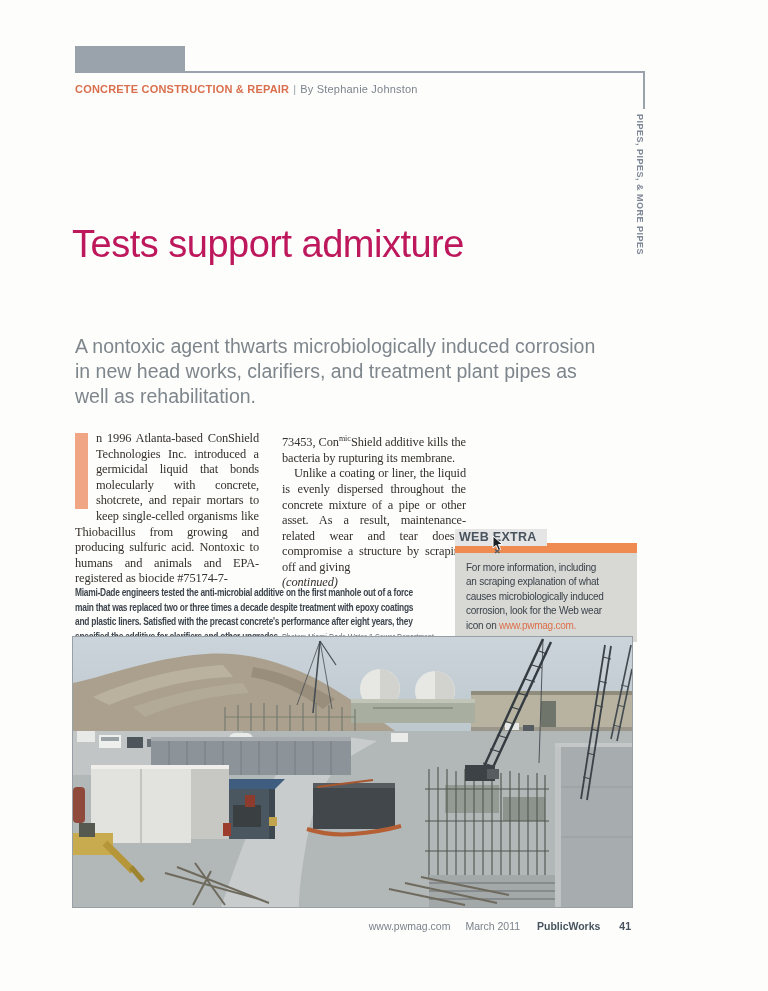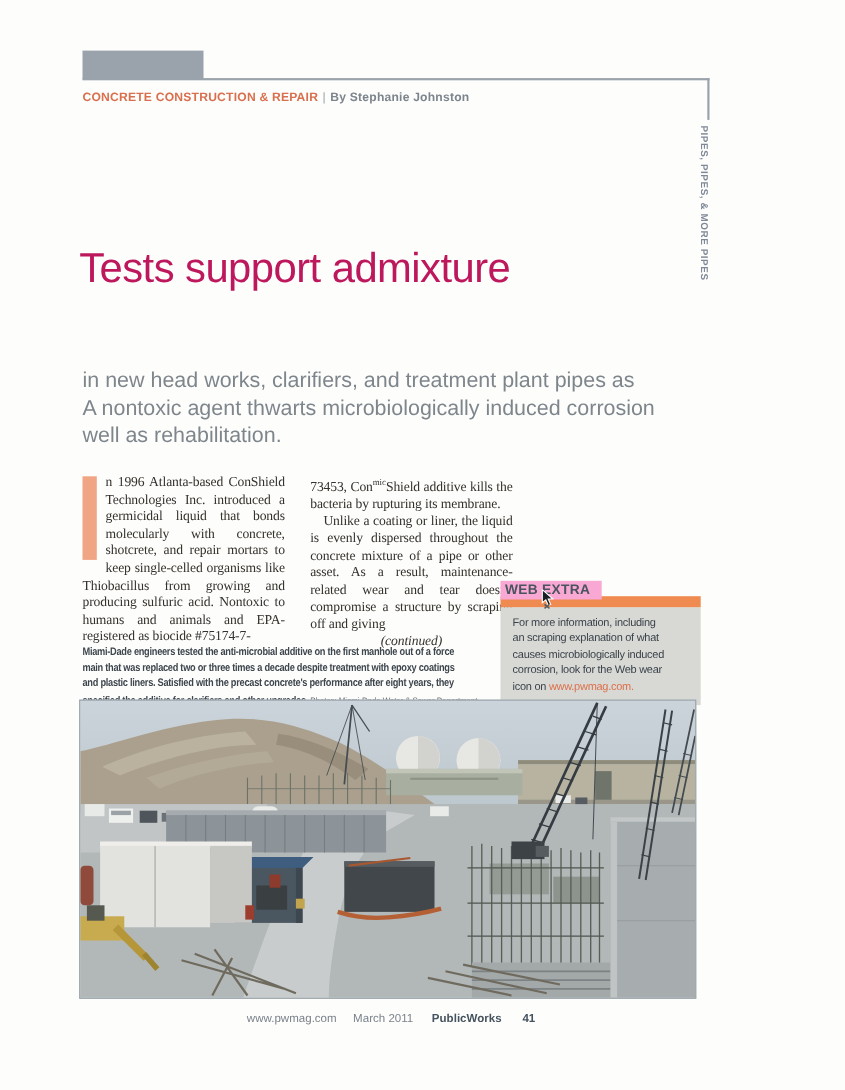--- a/index.html
+++ b/index.html
@@ -6,21 +6,21 @@
   .page{position:relative;width:768px;height:991px;background:#fdfdfc;overflow:hidden;
         font-family:"Liberation Sans",sans-serif;}
 
   
   .hdr-block{position:absolute;left:75px;top:46px;width:110px;height:26px;background:#9aa3ab;}
   .hdr-rule-h{position:absolute;left:75px;top:71px;width:570px;height:2px;background:#9aa3ab;}
   .hdr-rule-v{position:absolute;left:643px;top:71px;width:2px;height:38px;background:#9aa3ab;}
   .kicker{position:absolute;left:75px;top:83px;font-size:11px;font-weight:bold;
           letter-spacing:.2px;color:#d96f4d;white-space:nowrap;}
   .kicker .sep{color:#9aa3ab;font-weight:normal;margin:0 4px;}
-  .kicker .byline{color:#7c848c;font-weight:bold;}
+  .kicker .byline{color:#7c848c;font-weight:normal;}
 
   
   .side-label{position:absolute;left:635px;top:114px;writing-mode:vertical-rl;
               font-size:9px;font-weight:bold;letter-spacing:.5px;color:#7f8896;white-space:nowrap;}
 
   
   .title{position:absolute;left:72px;top:223px;font-size:38px;line-height:43px;
          color:#be185d;letter-spacing:-0.5px;}
   .title span{display:block;white-space:nowrap;}
   .deck{position:absolute;left:75px;top:334px;font-size:19.5px;line-height:25px;color:#7e868c;}
@@ -30,25 +30,25 @@
   .article{position:absolute;left:75px;top:431px;width:380px;}
   .col{position:absolute;top:0;font-family:"Liberation Serif",serif;font-size:12.4px;
        line-height:15.6px;letter-spacing:-0.12px;color:#35312b;text-align:justify;}
   .col p{margin:0;}
   .col1{left:0;width:184px;}
   .col2{left:207px;width:184px;}
   .dropbar{float:left;width:13px;height:76px;background:#f0a584;margin:2px 8px 0 0;}
   .ital{}
   .supsc{vertical-align:super;font-size:8px;letter-spacing:0;}
   .p-indent{text-indent:12px;}
-  .continued{display:block;text-align:center;font-style:italic;}
+  .continued{display:block;text-align:left;font-style:italic;}
 
   
   .webextra{position:absolute;left:455px;top:527px;width:182px;}
-  .we-label{position:relative;display:inline-block;background:#f9a8d4;z-index:2;
+  .we-label{position:relative;display:inline-block;background:#e5e5e5;z-index:2;
             padding:1px 10px 2px 4px;font-size:12.5px;font-weight:bold;color:#49545e;
             letter-spacing:.3px;}
   .we-bar{position:relative;height:10px;background:#ef8a50;margin-top:-3px;z-index:1;}
   .we-body{background:#d8d9d5;padding:8px 8px 9px 11px;font-size:10px;font-weight:normal;
            line-height:14.4px;letter-spacing:-0.25px;color:#3a424a;}
   .we-body span{display:block;white-space:nowrap;}
   .we-body .inlinepart{display:inline;text-align:center;}
   .we-link{color:#dd6f4a;}
   .cursor-wrap{position:absolute;left:36px;top:9px;z-index:3;}
 
@@ -58,22 +58,22 @@
            line-height:14.7px;color:#3e464d;}
   .caption span.capline{display:block;white-space:nowrap;}
   .credit{font-weight:normal;font-size:8.6px;letter-spacing:-0.1px;color:#697078;}
 
   
   .photo{position:absolute;left:72px;top:636px;width:559px;height:270px;
          border:1px solid #98a0a5;background:#c6d0d6;}
   .photo svg{display:block;}
 
   
-  .footer{position:absolute;left:0;top:920px;width:631px;text-align:center;
-          font-size:10.5px;color:#7b838b;white-space:nowrap;margin-left:40px;}
+  .footer{position:absolute;left:0;top:920px;width:631px;text-align:right;
+          font-size:10.5px;color:#7b838b;white-space:nowrap;}
   .footer .f-issue{margin-left:12px;}
   .footer .brand{margin-left:14px;font-weight:bold;color:#46535e;}
   .footer .pageno{margin-left:16px;font-weight:bold;color:#46535e;}
 </style>
 </head>
 <body>
 
 <div class="page">
 
   <div class="hdr-block"></div>
@@ -81,22 +81,22 @@
   <div class="hdr-rule-v"></div>
   <div class="kicker"><span>CONCRETE CONSTRUCTION &amp; REPAIR</span><span class="sep">|</span><span class="byline">By Stephanie Johnston</span></div>
 
   <div class="side-label">PIPES, PIPES, &amp; MORE PIPES</div>
 
   <div class="title">
     <span>Tests support admixture</span>
   </div>
 
   <div class="deck">
+    <span>A nontoxic agent thwarts microbiologically induced corrosion</span>
     <span>in new head works, clarifiers, and treatment plant pipes as</span>
-    <span>A nontoxic agent thwarts microbiologically induced corrosion</span>
     <span>well as rehabilitation.</span>
   </div>
 
   <div class="article">
     <div class="col col1">
       <p><span class="dropbar"></span><span>n 1996 Atlanta-based ConShield Technologies Inc. introduced a germicidal liquid that bonds molecularly with concrete, shotcrete, and repair mortars to keep single-celled organisms like </span><span class="ital">Thiobacillus</span><span> from growing and producing sulfuric acid. Nontoxic to humans and animals and EPA-registered as biocide #75174-7-</span></p>
     </div>
     <div class="col col2">
       <p><span>73453, Con</span><span class="supsc">mic</span><span>Shield additive kills the bacteria by rupturing its membrane.</span></p>
       <p class="p-indent">Unlike a coating or liner, the liquid is evenly dispersed throughout the concrete mixture of a pipe or other asset. As a result, maintenance-related wear and tear doesn't compromise a structure by scraping off and giving</p>

